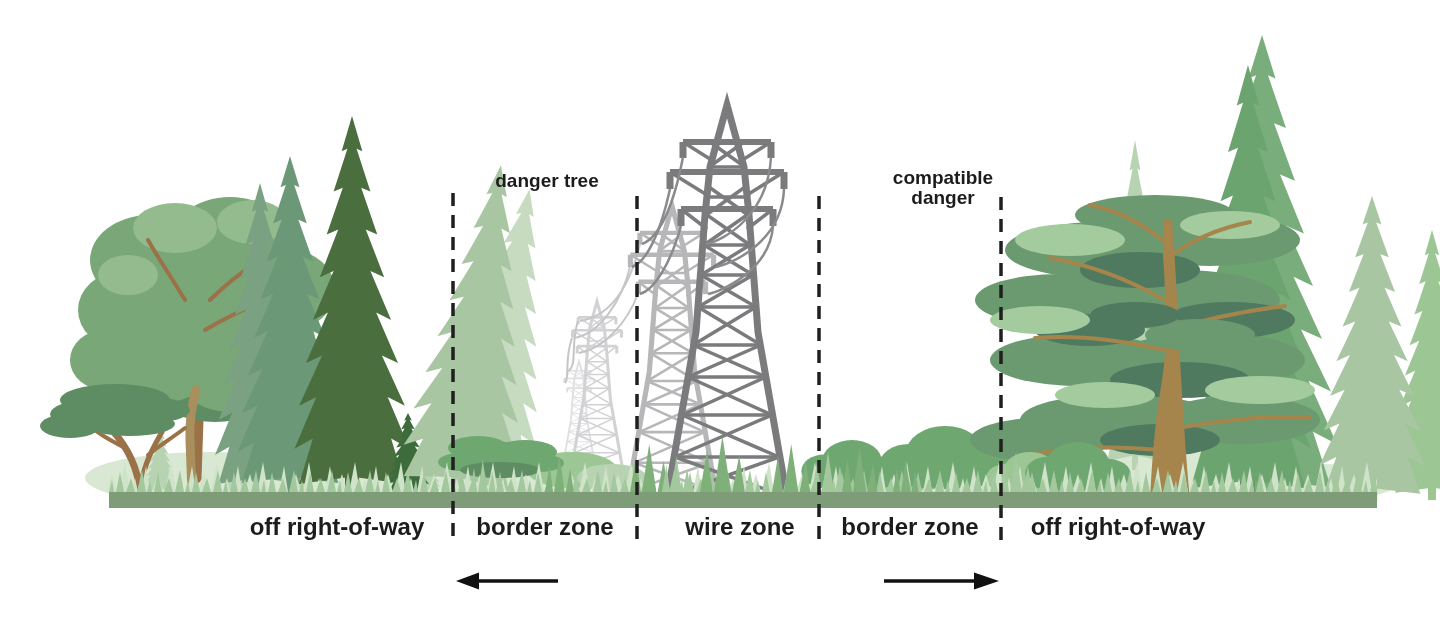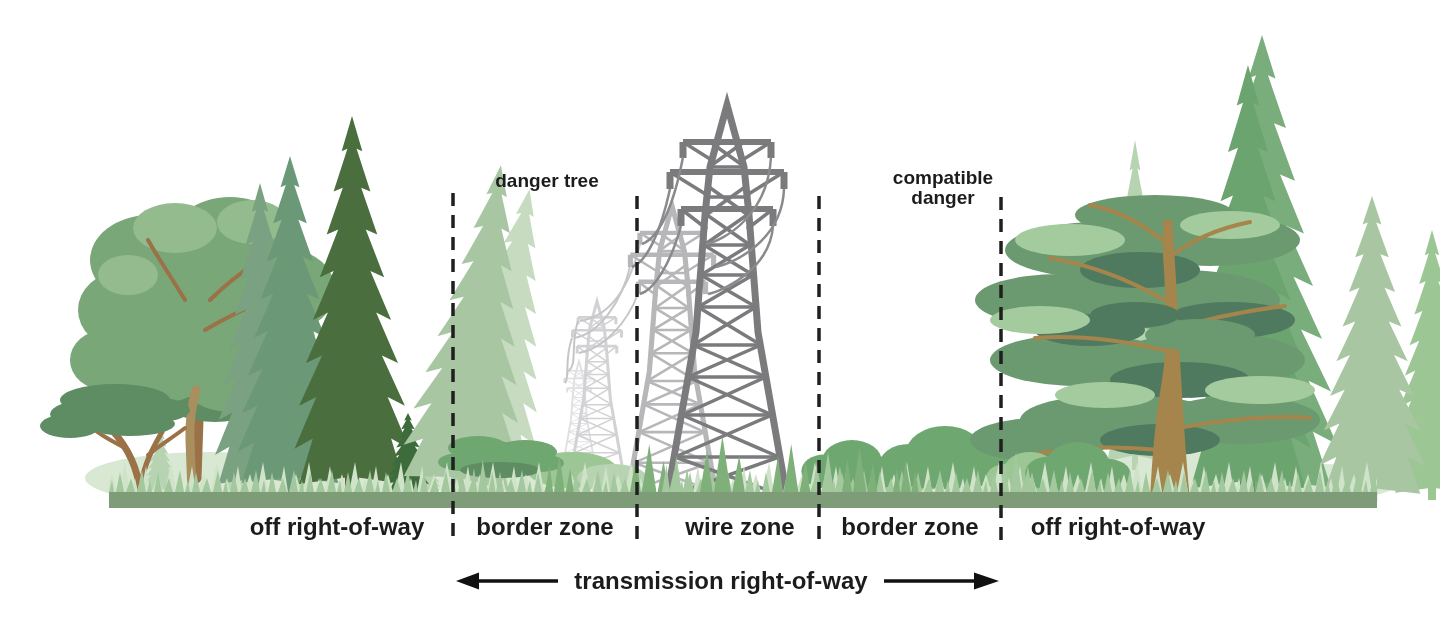--- a/index.html
+++ b/index.html
@@ -268,15 +268,14 @@
   <div>compatible</div>
   <div>danger</div>
 </div>
 
 <div class="lbl zone-lbl" style="left:337px;">off right-of-way</div>
 <div class="lbl zone-lbl" style="left:545px;">border zone</div>
 <div class="lbl zone-lbl" style="left:740px;">wire zone</div>
 <div class="lbl zone-lbl" style="left:910px;">border zone</div>
 <div class="lbl zone-lbl" style="left:1118px;">off right-of-way</div>
 
-<div class="lbl footer-lbl" style="left:721px;">transmission right-of-way</div>
 
 </div>
 
 </body></html>

